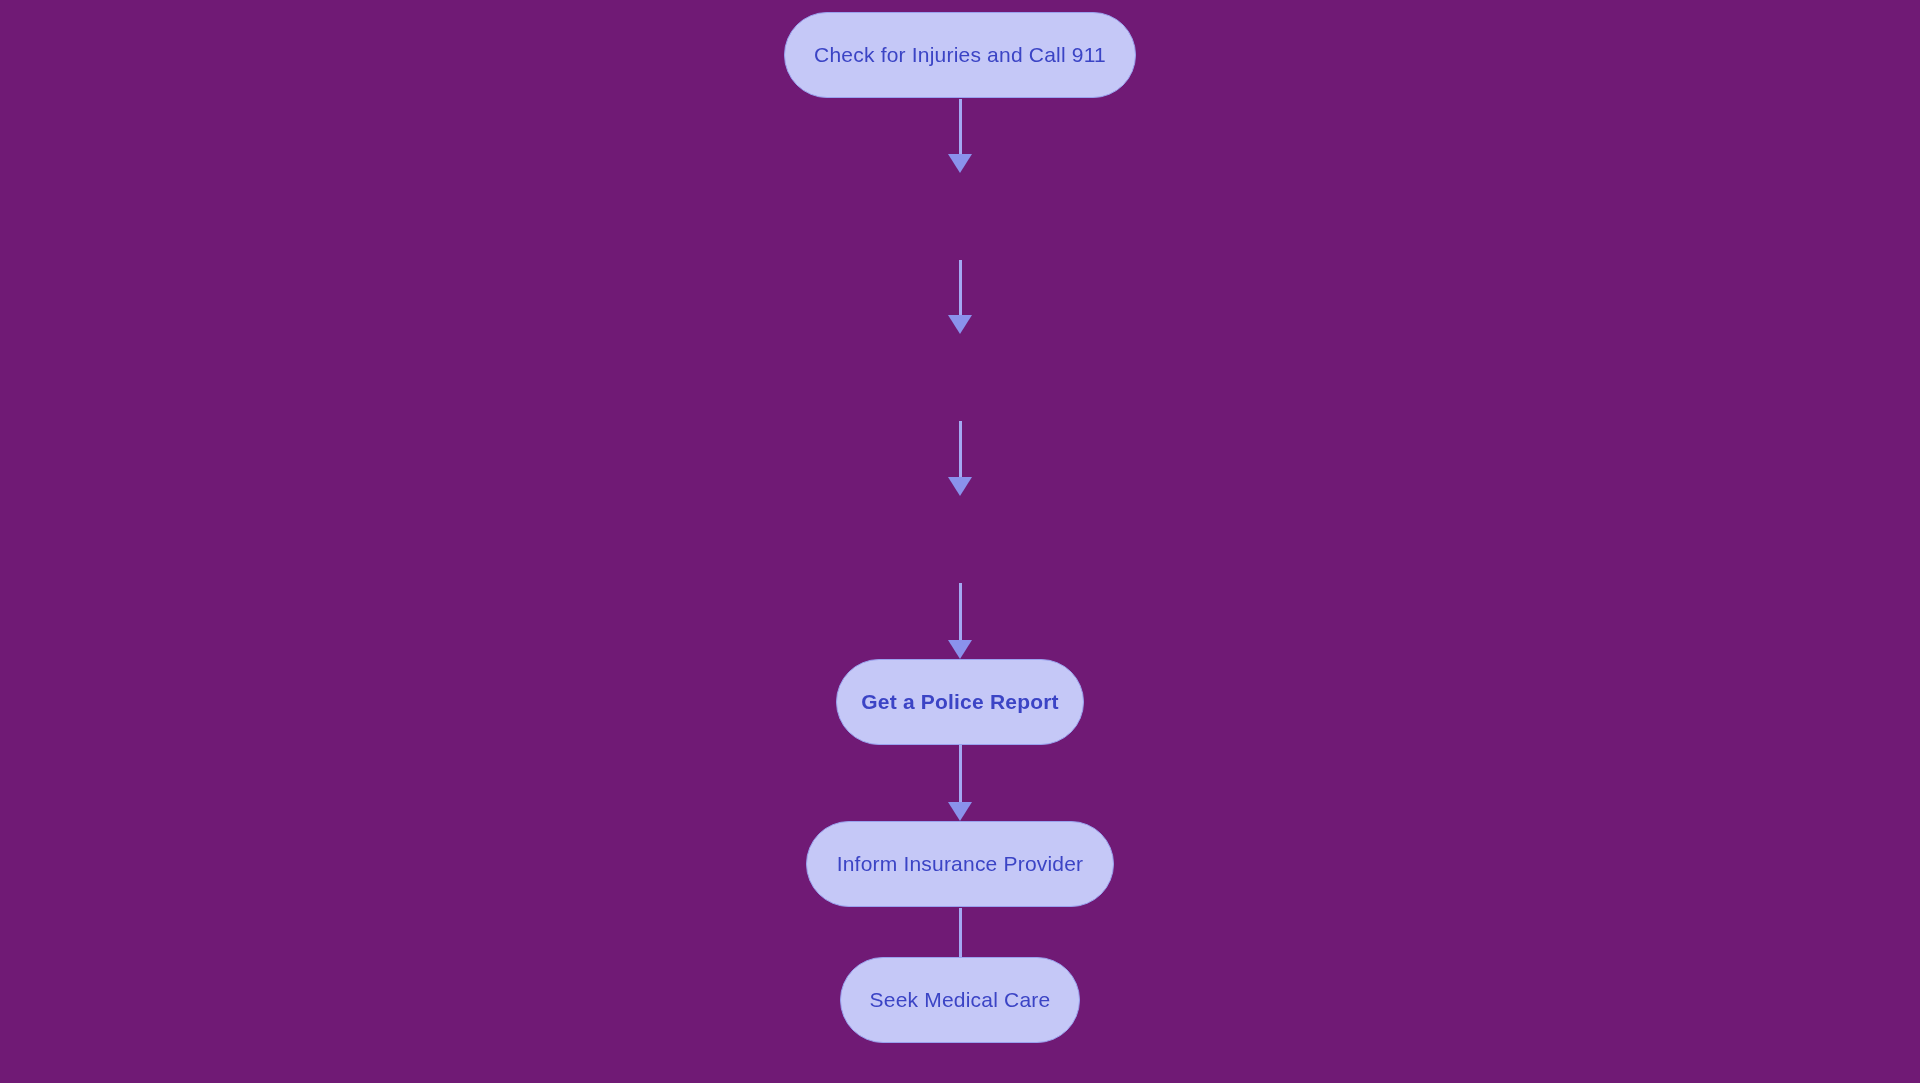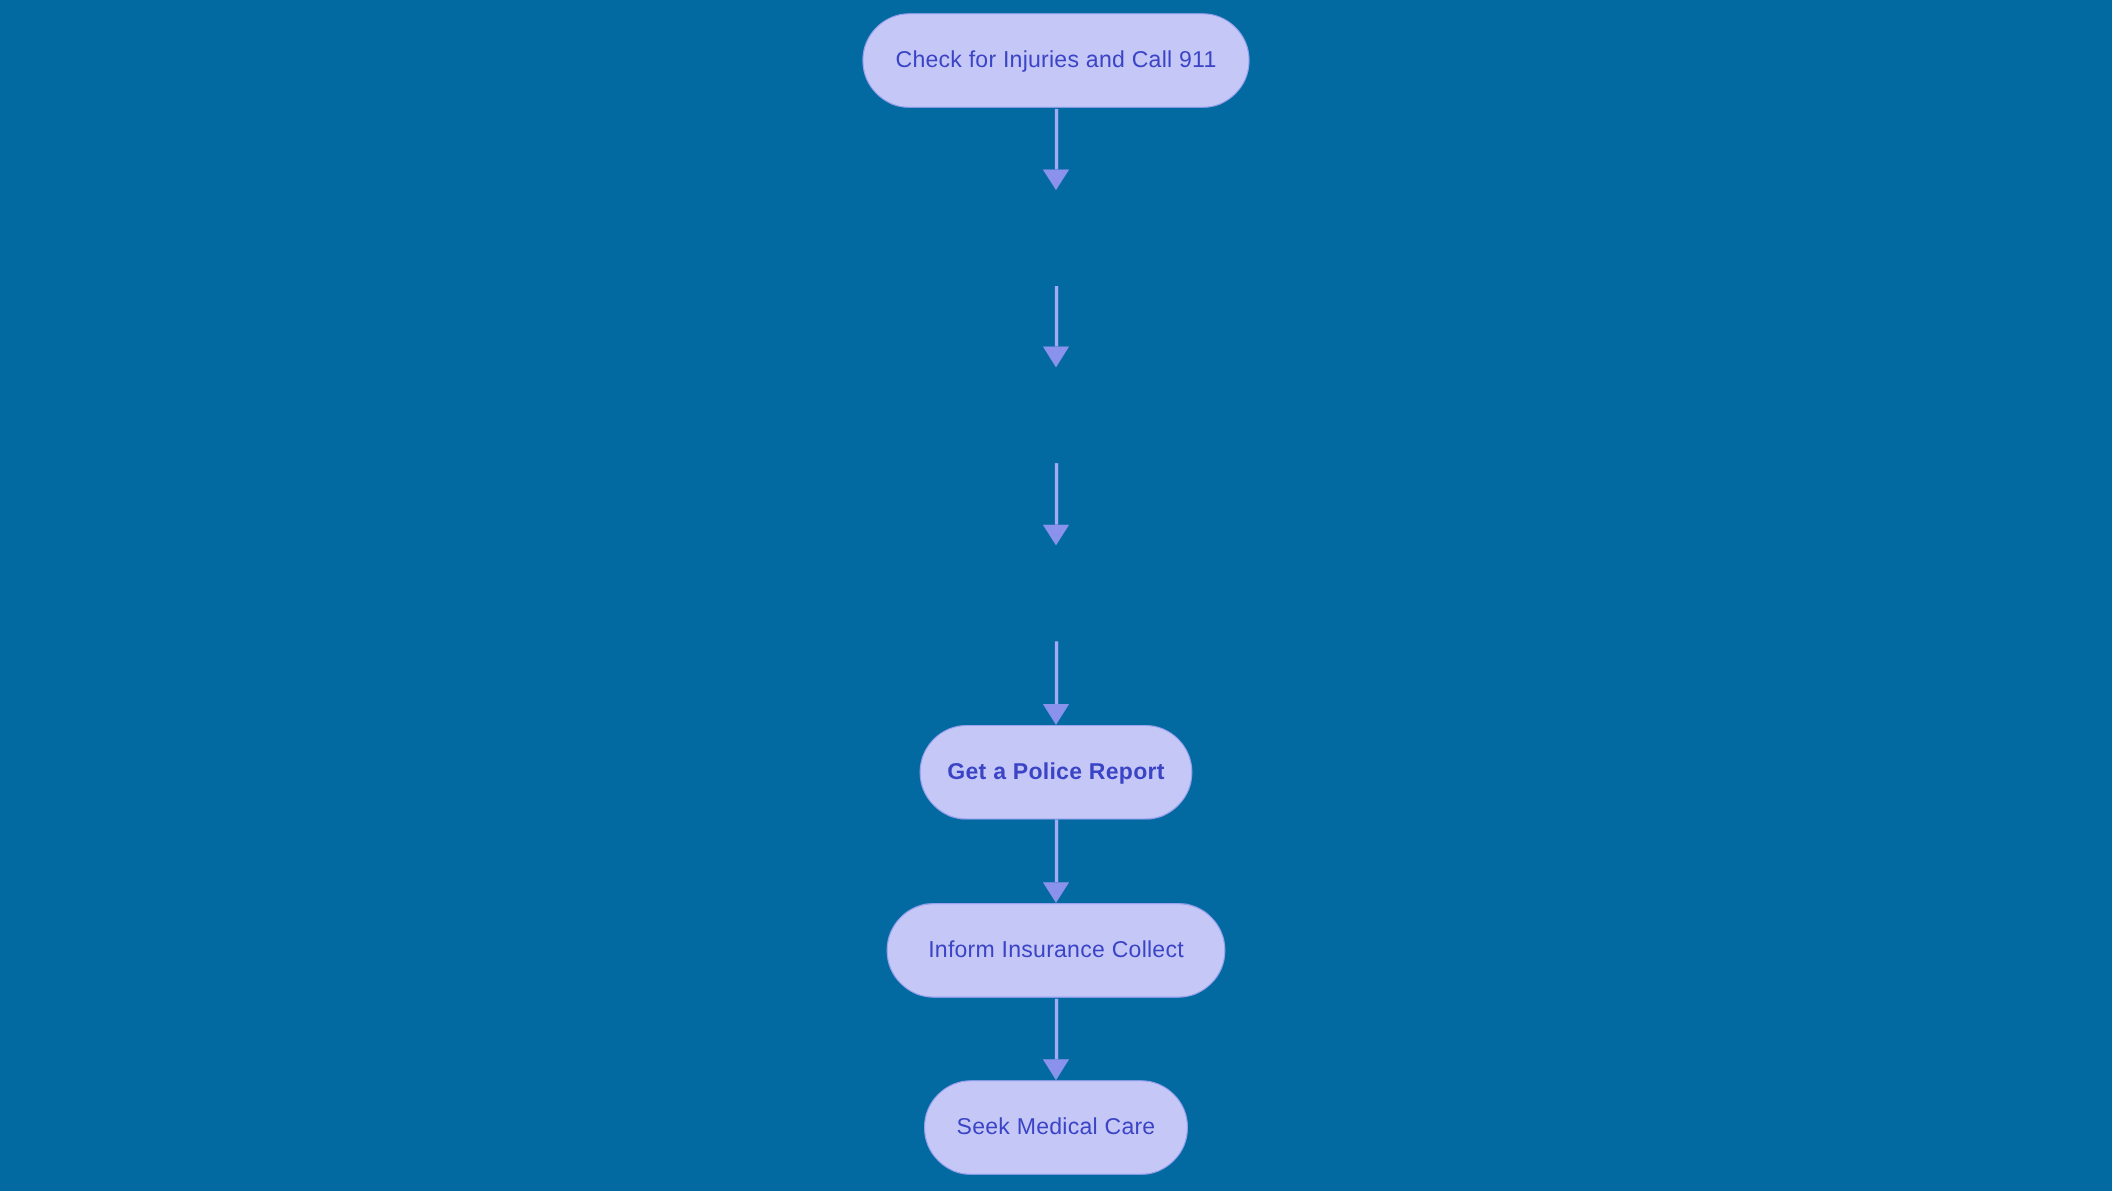--- a/index.html
+++ b/index.html
@@ -7,21 +7,21 @@
     width: 1920px;
     height: 1083px;
     background: #ffffff;
     overflow: hidden;
     font-family: "Liberation Sans", sans-serif;
   }
   .canvas {
     position: relative;
     width: 1920px;
     height: 1083px;
-    background: #0369a1;
+    background: #701a75;
   }
   .flow-node {
     position: absolute;
     background: #c5c8f7;
     border: 1.6px solid #9aa2ef;
     border-radius: 44px;
     display: flex;
     align-items: center;
     justify-content: center;
     height: 86px;
@@ -89,25 +89,25 @@
   <div class="flow-node" style="left:836px; top:659px; width:248px;font-weight:bold;">
     <span class="node-label">Get a Police Report</span>
   </div>
 
   <div class="connector" style="top:745px; height:76px;">
     <div class="arrow-line"></div>
     <div class="arrow-head"></div>
   </div>
 
   <div class="flow-node" style="left:806px; top:821px; width:308px;">
-    <span class="node-label">Inform Insurance Collect</span>
+    <span class="node-label">Inform Insurance Provider</span>
   </div>
 
   <div class="connector" style="top:908px; height:74px;">
     <div class="arrow-line"></div>
     <div class="arrow-head"></div>
   </div>
 
-  <div class="flow-node" style="left:840px; top:982px; width:240px;">
+  <div class="flow-node" style="left:840px; top:957px; width:240px;">
     <span class="node-label">Seek Medical Care</span>
   </div>
 
 </div>
 
 </body></html>

